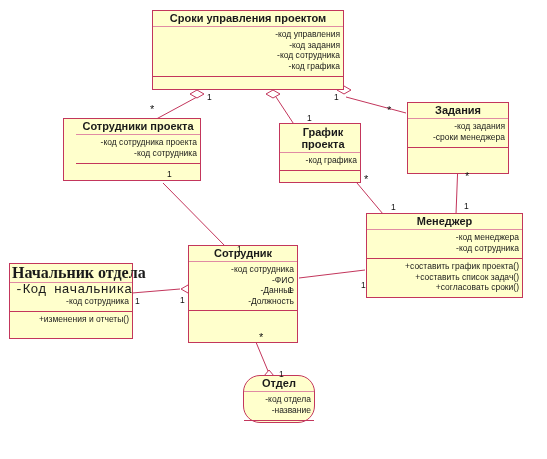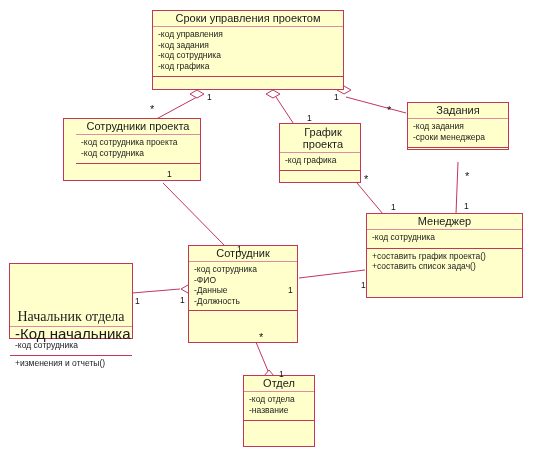--- a/index.html
+++ b/index.html
@@ -18,34 +18,35 @@
     box-sizing:border-box;
     z-index:5;
   }
   .cls .name{
     text-align:center;
     font-size:11px;
     color:#1a1a1a;
     padding:1px 2px 2px 2px;
     line-height:12px;
     white-space:nowrap;
+    font-weight:bold;
   }
   .cls .sep{height:0;border-top:1px solid #e08ba4;}
   .cls .sep.hard{border-top:1px solid #c3365c;}
   .cls .attrs,.cls .ops{
     padding:2px 3px 3px 5px;
     font-size:8.5px;
     line-height:10.5px;
     color:#1a1a1a;
     white-space:nowrap;
   }
   .cls .ops{min-height:9px;}
-  .cls .attrs div,.cls .ops div{letter-spacing:0px;}
-  .cls.serif .name{font-family:"Liberation Serif", serif;font-size:14px;line-height:15px;margin-top:44px;}
-  .cls.serif .attrs .s1{font-family:Liberation Sans, sans-serif;font-size:15px;}
+  .cls .attrs div,.cls .ops div{letter-spacing:0px;text-align:right;}
+  .cls.serif .name{font-family:"Liberation Serif", serif;font-size:16px;line-height:15px;}
+  .cls.serif .attrs .s1{font-family:Liberation Mono, monospace;font-size:13px;}
   .mult{
     position:absolute;
     font-size:8.5px;
     color:#111111;
     z-index:6;
     line-height:9px;
   }
   .star{
     position:absolute;
     font-size:11px;
@@ -119,41 +120,43 @@
       <div>проекта</div>
     </div>
     <div class="sep"></div>
     <div class="attrs">
       <div>-код графика</div>
     </div>
     <div class="sep hard" style="margin-top:1px;"></div>
     <div class="ops"></div>
   </div>
 
-  <div class="cls" style="left:407px;top:102px;width:102px;height:48px;">
+  <div class="cls" style="left:407px;top:102px;width:102px;height:72px;">
     <div class="name">Задания</div>
     <div class="sep"></div>
     <div class="attrs">
       <div>-код задания</div>
       <div>-сроки менеджера</div>
     </div>
     <div class="sep hard" style="margin-top:2px;"></div>
     <div class="ops"></div>
   </div>
 
   <div class="cls" style="left:366px;top:213px;width:157px;height:85px;">
     <div class="name">Менеджер</div>
     <div class="sep"></div>
     <div class="attrs">
+      <div>-код менеджера</div>
       <div>-код сотрудника</div>
     </div>
     <div class="sep hard" style="margin-top:2px;"></div>
     <div class="ops">
       <div>+составить график проекта()</div>
       <div>+составить список задач()</div>
+      <div>+согласовать сроки()</div>
     </div>
   </div>
 
   <div class="cls" style="left:188px;top:245px;width:110px;height:98px;">
     <div class="name">Сотрудник</div>
     <div class="sep"></div>
     <div class="attrs">
       <div>-код сотрудника</div>
       <div>-ФИО</div>
       <div>-Данные</div>
@@ -169,21 +172,21 @@
     <div class="attrs">
       <div class="s1">-Код начальника</div>
       <div>-код сотрудника</div>
     </div>
     <div class="sep hard" style="margin-top:2px;"></div>
     <div class="ops">
       <div>+изменения и отчеты()</div>
     </div>
   </div>
 
-  <div class="cls" style="left:243px;top:375px;width:72px;height:72px;">
+  <div class="cls" style="left:243px;top:375px;width:72px;height:48px;border-radius:17px;">
     <div class="name">Отдел</div>
     <div class="sep"></div>
     <div class="attrs">
       <div>-код отдела</div>
       <div>-название</div>
     </div>
     <div class="sep hard" style="margin-top:2px;"></div>
     <div class="ops"></div>
   </div>
 

